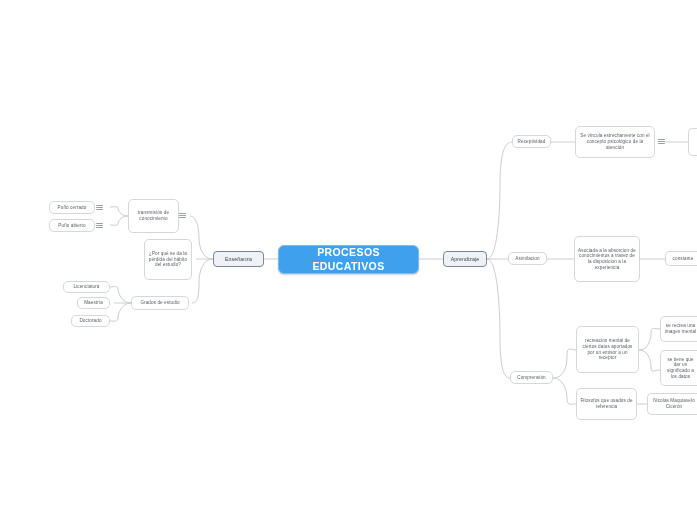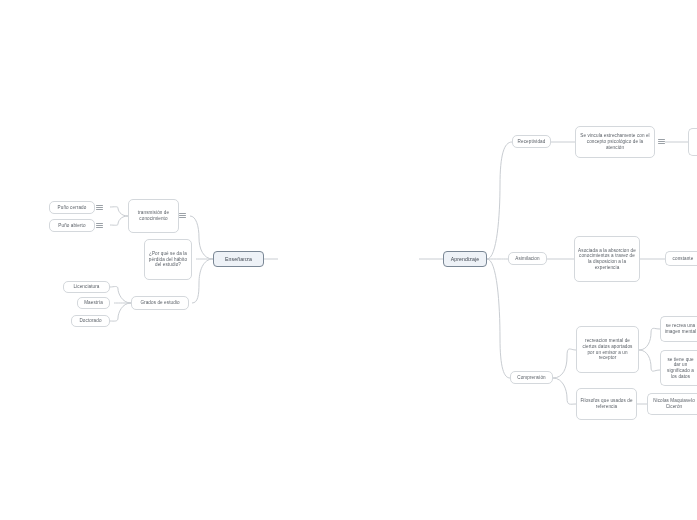--- a/index.html
+++ b/index.html
@@ -100,20 +100,21 @@
 
     <path d="M553 378 C563 378 567 368 567 357 C567 345 570 350 576 350"></path>
     <path d="M553 378 C563 378 567 390 567 398 C567 406 570 404 576 404"></path>
 
     <path d="M639 350 C648 350 651 340 651 333 C651 326 654 329 660 329"></path>
     <path d="M639 350 C648 350 651 360 651 367 C651 374 654 370 660 370"></path>
 
     <path d="M637 404 L647 404"></path>
   </svg>
 
+  <div class="node root" style="left:278px;top:245px;width:141px;height:29px;">PROCESOS EDUCATIVOS</div>
 
   <div class="node main" style="left:213px;top:251px;width:51px;height:16px;">Enseñanza</div>
 
   <div class="node" style="left:128px;top:199px;width:51px;height:34px;">transmisión de conocimiento</div>
   <div class="collapse" style="left:179px;top:212px;">
       <i></i>
       <i></i>
       <i></i>
     </div>
 

